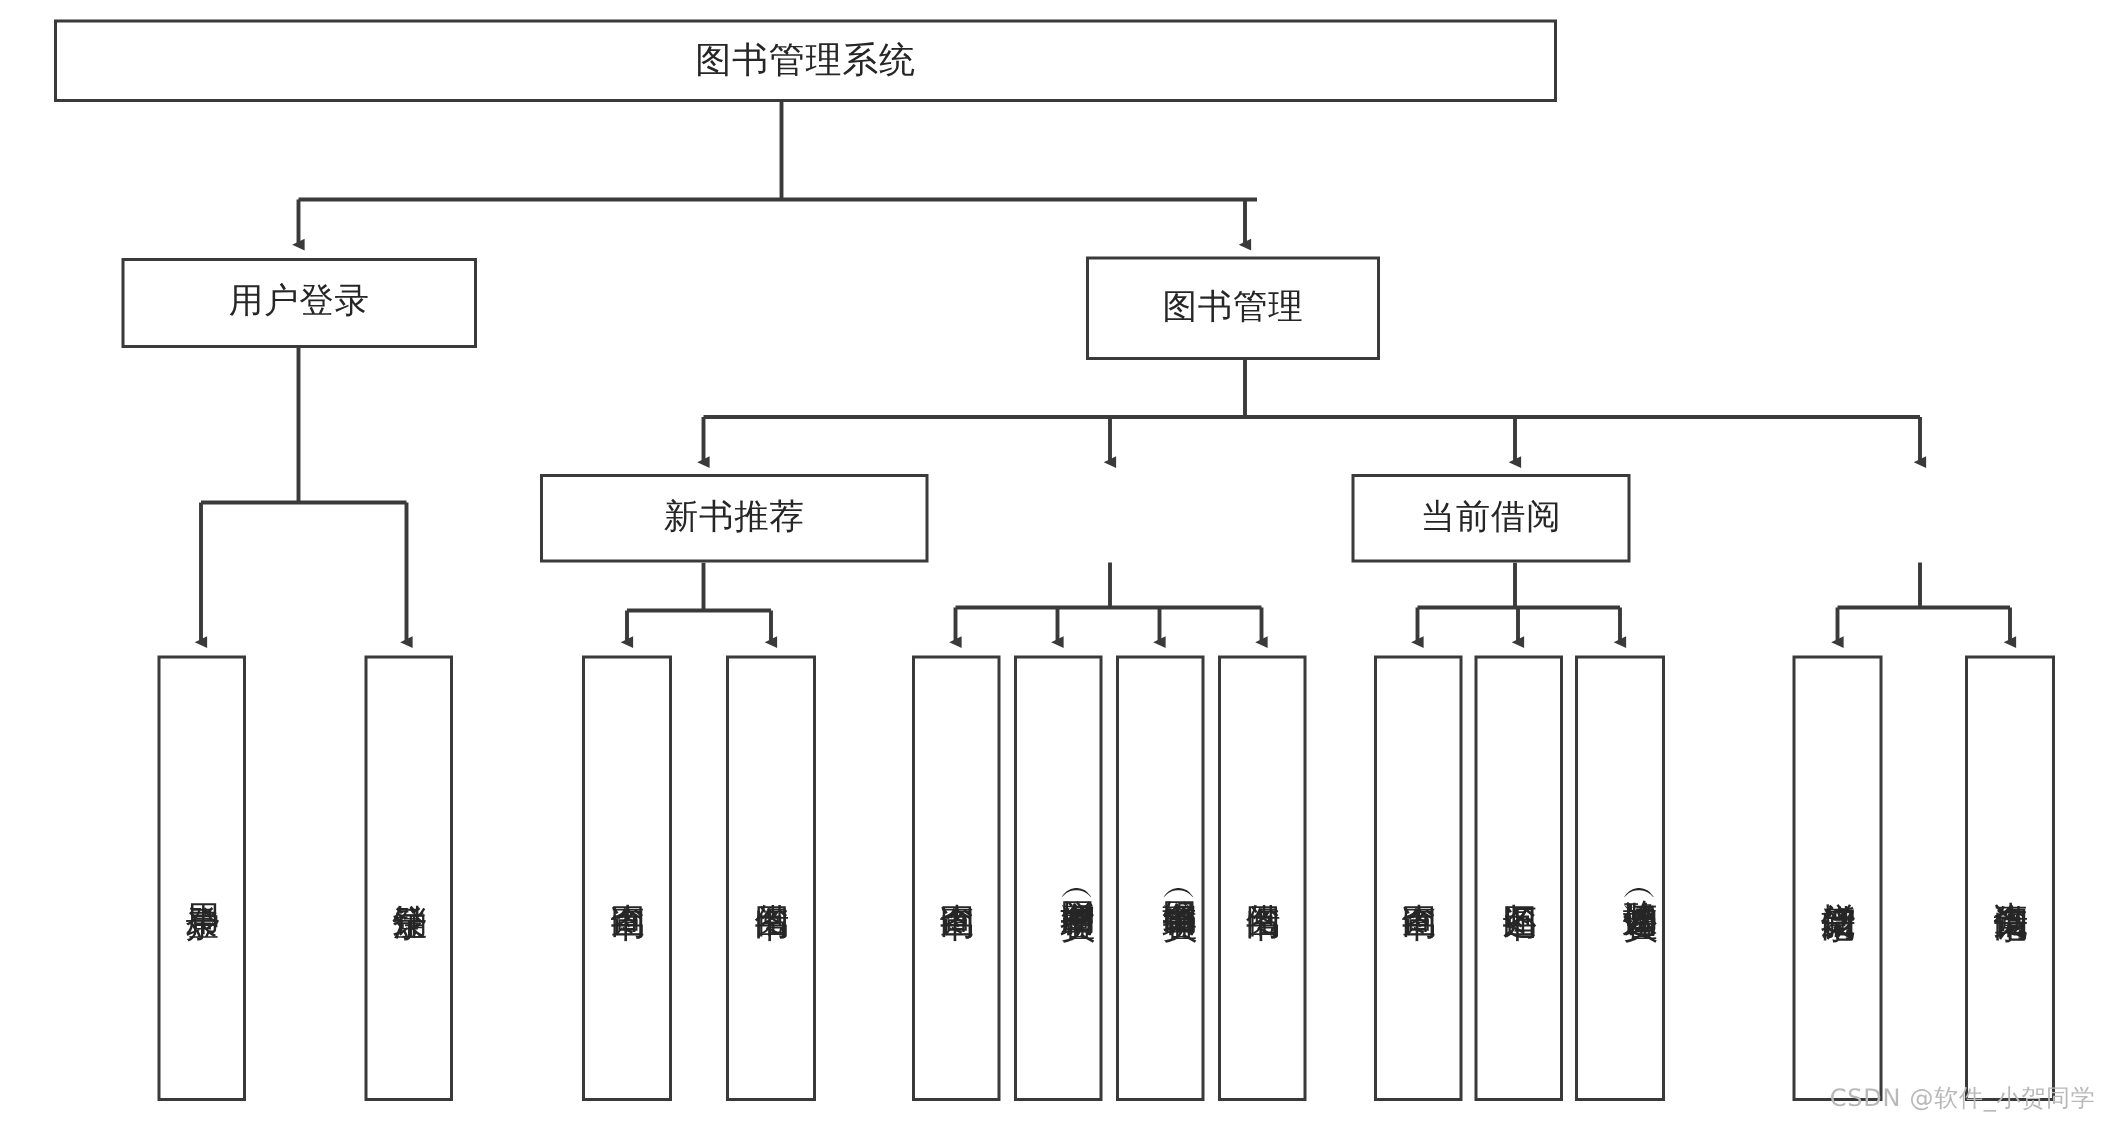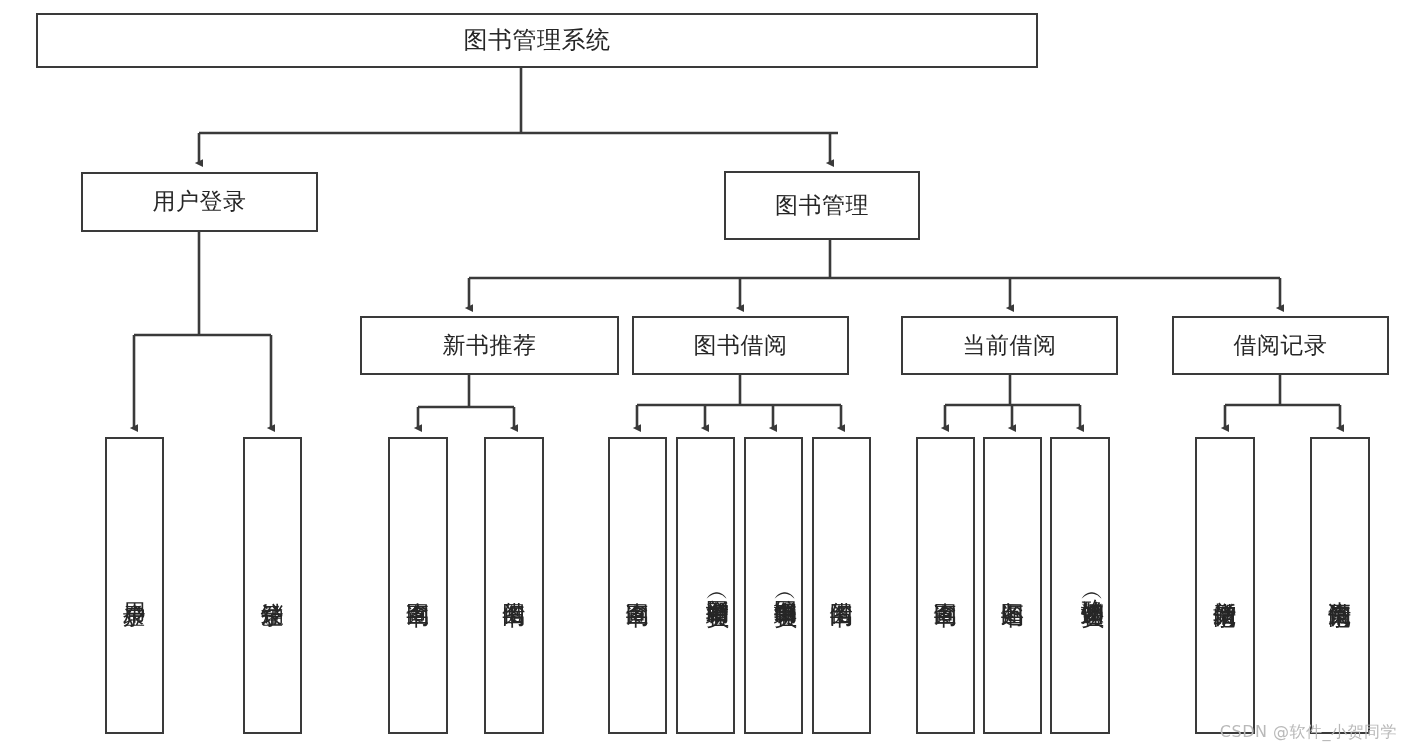--- a/index.html
+++ b/index.html
@@ -130,25 +130,23 @@
   </svg>
 
   <div class="node horiz root" style="left:36px; top:13px; width:1002px; height:55px;text-align:right;">图书管理系统</div>
 
   <div class="node horiz" style="left:81px; top:172px; width:237px; height:60px;">用户登录</div>
 
   <div class="node horiz" style="left:684px; top:171px; width:196px; height:69px;margin-left:40px;">图书管理</div>
 
   <div class="node horiz" style="left:360px; top:316px; width:259px; height:59px;">新书推荐</div>
 
-  <div class="node horiz" style="left:632px; top:316px; width:217px; height:59px;">图书借阅</div>
-
-  <div class="node horiz" style="left:901px; top:316px; width:217px; height:59px;">当前借阅</div>
-
-  <div class="node horiz" style="left:1172px; top:316px; width:217px; height:59px;">借阅记录</div>
+
+  <div class="node horiz" style="left:901px; top:316px; width:186px; height:59px;">当前借阅</div>
+
 
   <div class="node vert vcenter" style="left:105px; top:437px; width:59px; height:297px;">
     <span class="vtext">用户登录</span>
   </div>
 
   <div class="node vert vcenter" style="left:243px; top:437px; width:59px; height:297px;">
     <span class="vtext">注销登录</span>
   </div>
 
   <div class="node vert vcenter" style="left:388px; top:437px; width:60px; height:297px;">

